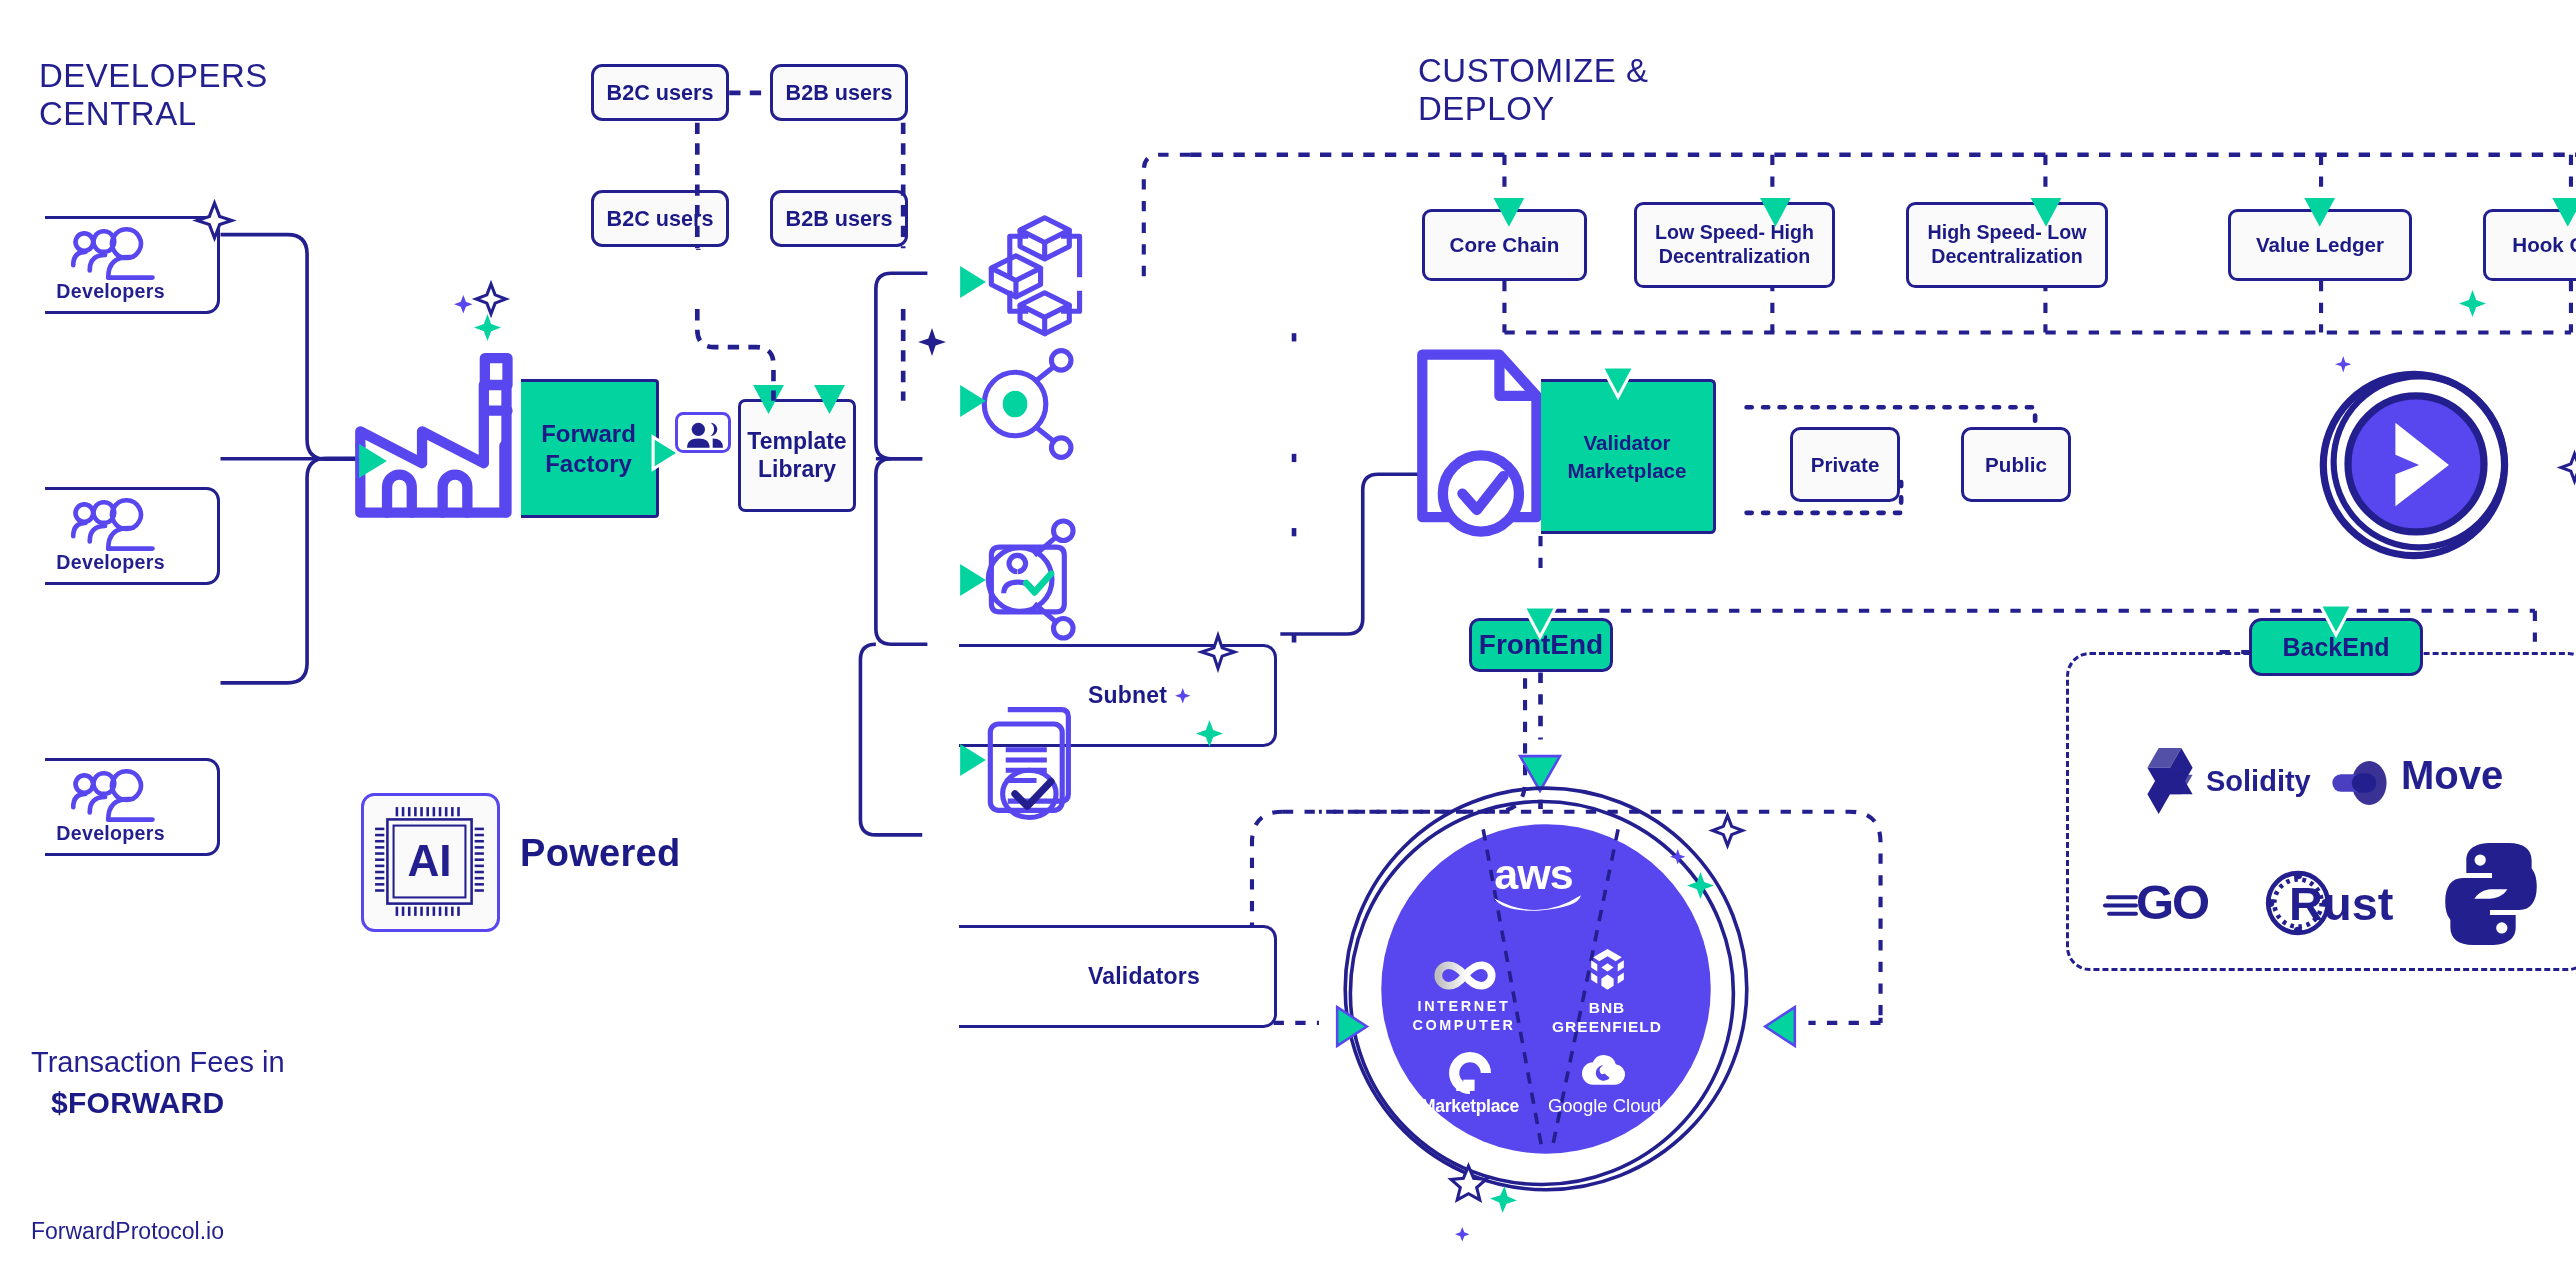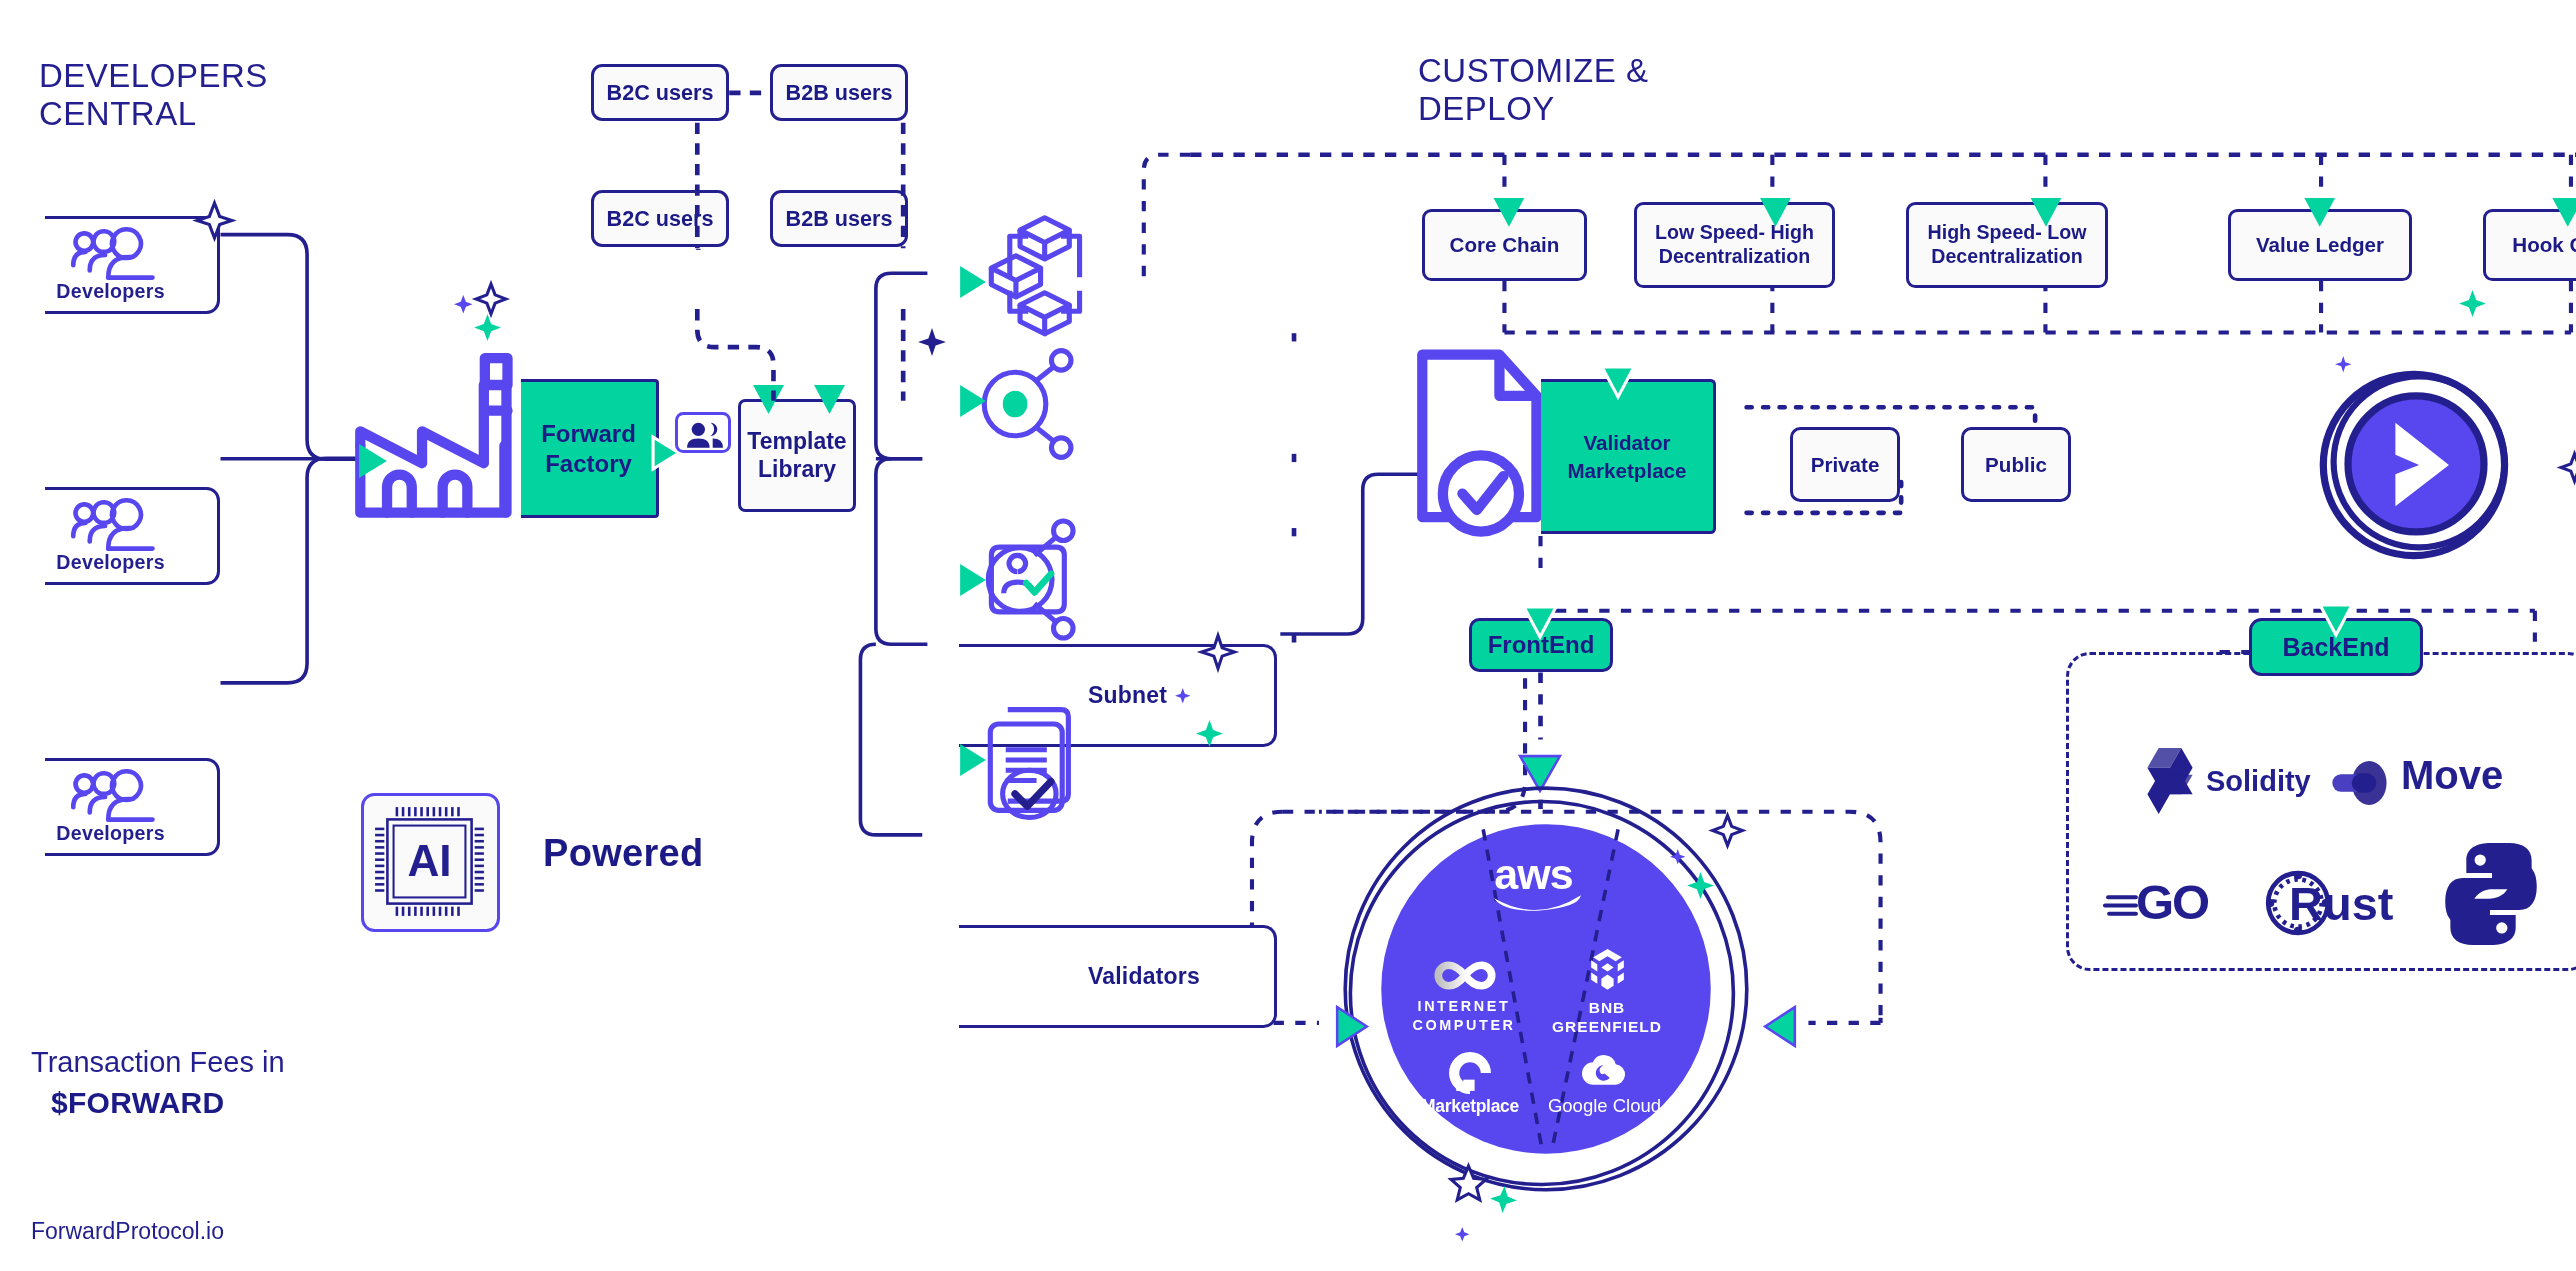--- a/index.html
+++ b/index.html
@@ -404,21 +404,21 @@
     <circle cx="200" cy="190" r="132" fill="#5847ee" stroke="#231f8f" stroke-width="14"></circle>
     <path d="M160,110 L264,192 L160,272 L160,210 L206,192 L160,172 Z" fill="#ffffff"></path>
   </svg>
   <svg class="abs" style="left:2334px; top:355px;" width="18.5" height="18.5" viewBox="0 0 36 36">
     <path d="M18,2 L22,14 L34,18 L22,22 L18,34 L14,22 L2,18 L14,14 Z" fill="#5847ee"></path>
   </svg>
   <svg class="abs" style="left:2560px; top:453px;" width="29" height="29" viewBox="0 0 56 56">
     <path d="M28,2 L35,21 L54,28 L35,35 L28,54 L21,35 L2,28 L21,21 Z" fill="#fff" stroke="#231f8f" stroke-width="6"></path>
   </svg>
 
-  <div class="abs greenbox" style="left:1469px; top:618px; width:144px; height:54px; font-size:24px; border-radius:10.3px;">FrontEnd</div>
+  <div class="abs greenbox" style="left:1469px; top:618px; width:144px; height:54px; font-size:28px; border-radius:10.3px;">FrontEnd</div>
   <svg class="abs" style="left:1523px; top:606px;" width="34" height="32" viewBox="0 0 66 62">
     <path d="M2,2 L64,2 L33,60 Z" fill="#03d49f" stroke="#ffffff" stroke-width="6"></path>
   </svg>
   <svg class="abs" style="left:1517px; top:753px;" width="46" height="41" viewBox="0 0 90 80">
     <path d="M6,6 L84,6 L45,74 Z" fill="#03d49f" stroke="#5847ee" stroke-width="5"></path>
   </svg>
 
   <svg class="abs" style="left:1340px; top:783px;" width="412" height="417" viewBox="0 0 800 810">
     <circle cx="400" cy="400" r="390" fill="none" stroke="#231f8f" stroke-width="7"></circle>
     <circle cx="392" cy="408" r="372" fill="none" stroke="#231f8f" stroke-width="7"></circle>
@@ -627,20 +627,20 @@
           <rect x="200" y="118" width="18" height="5"></rect>
             <rect x="200" y="130" width="18" height="5"></rect>
           <rect x="200" y="142" width="18" height="5"></rect>
             <rect x="200" y="154" width="18" height="5"></rect>
           <rect x="200" y="166" width="18" height="5"></rect>
         </g>
       </g>
       <text x="112" y="140" text-anchor="middle" fill="#231f8f" font-family="Liberation Sans, sans-serif" font-size="86" font-weight="bold">AI</text>
     </svg>
   </div>
-  <div class="abs ai-powered-text" style="left:520px; top:832px;margin-left:23px;">Powered</div>
+  <div class="abs ai-powered-text" style="left:520px; top:832px;">Powered</div>
 
   <div class="abs fees-1" style="left:31px; top:1046px;">Transaction Fees in</div>
   <div class="abs fees-2" style="left:31px; top:1086px;margin-left:20px;">$FORWARD</div>
   <div class="abs site" style="left:31px; top:1218px;">ForwardProtocol.io</div>
 
 </div>
 
 
 </body></html>

